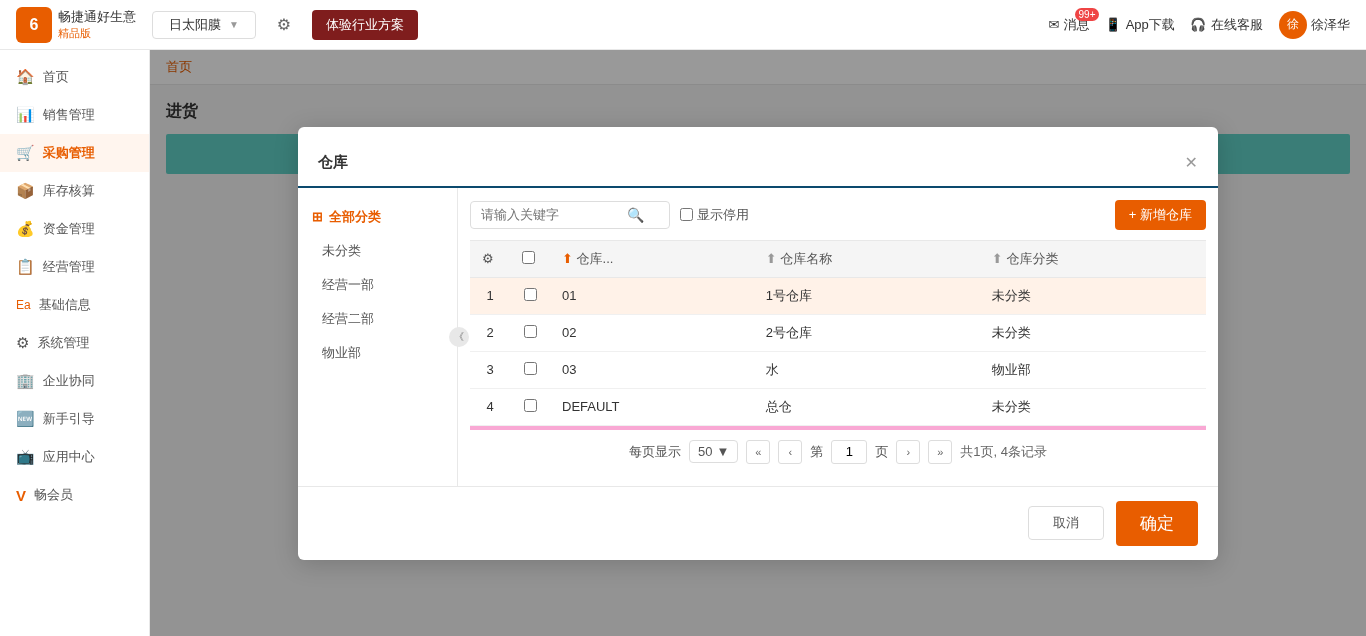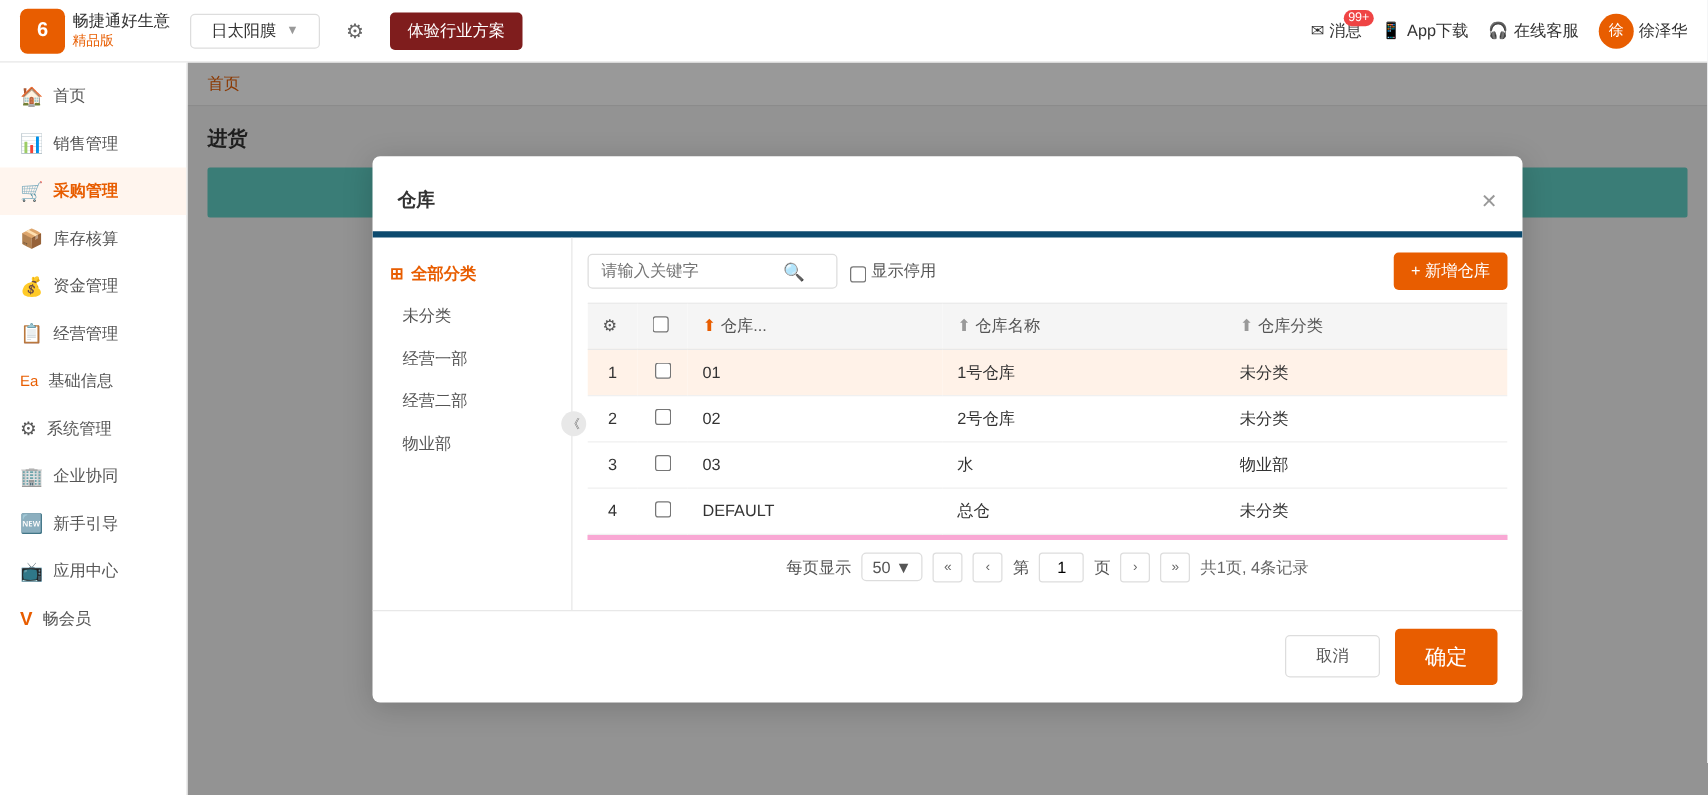--- a/index.html
+++ b/index.html
@@ -126,21 +126,21 @@
       border-radius: 6px;
       width: 920px;
       max-height: 560px;
       box-shadow: 0 4px 24px rgba(0,0,0,0.18);
       display: flex;
       flex-direction: column;
       overflow: hidden;
     }
     .modal-header {
       padding: 14px 20px;
-      border-bottom: 5px solid #0c4a6e;
+      border-bottom: 2px solid #0c4a6e;
       display: flex;
       justify-content: space-between;
       margin-top: 12px;
     }
     .modal-title { font-size: 15px; font-weight: bold; color: #333; }
     .modal-close { cursor: pointer; color: #999; font-size: 16px; }
     .modal-body { display: flex; flex: 1; overflow: hidden; }
 
     
     .cat-sidebar {
@@ -187,21 +187,21 @@
       display: flex; align-items: center;
       border: 1px solid #ddd; border-radius: 4px;
       padding: 5px 10px;
       width: 200px;
       gap: 6px;
     }
     .search-input input {
       border: none; outline: none; font-size: 13px; color: #999; width: 140px;
     }
     .search-icon { color: #999; font-size: 14px; }
-    .checkbox-label { display: flex; align-items: flex-end; gap: 4px; font-size: 13px; color: #555; cursor: pointer; }
+    .checkbox-label { display: flex; align-items: center; gap: 4px; font-size: 13px; color: #555; cursor: pointer; }
     .add-btn {
       margin-left: auto;
       background: #e85d00;
       color: #fff;
       border: none;
       border-radius: 4px;
       padding: 6px 14px;
       cursor: pointer;
       font-size: 13px;
     }

